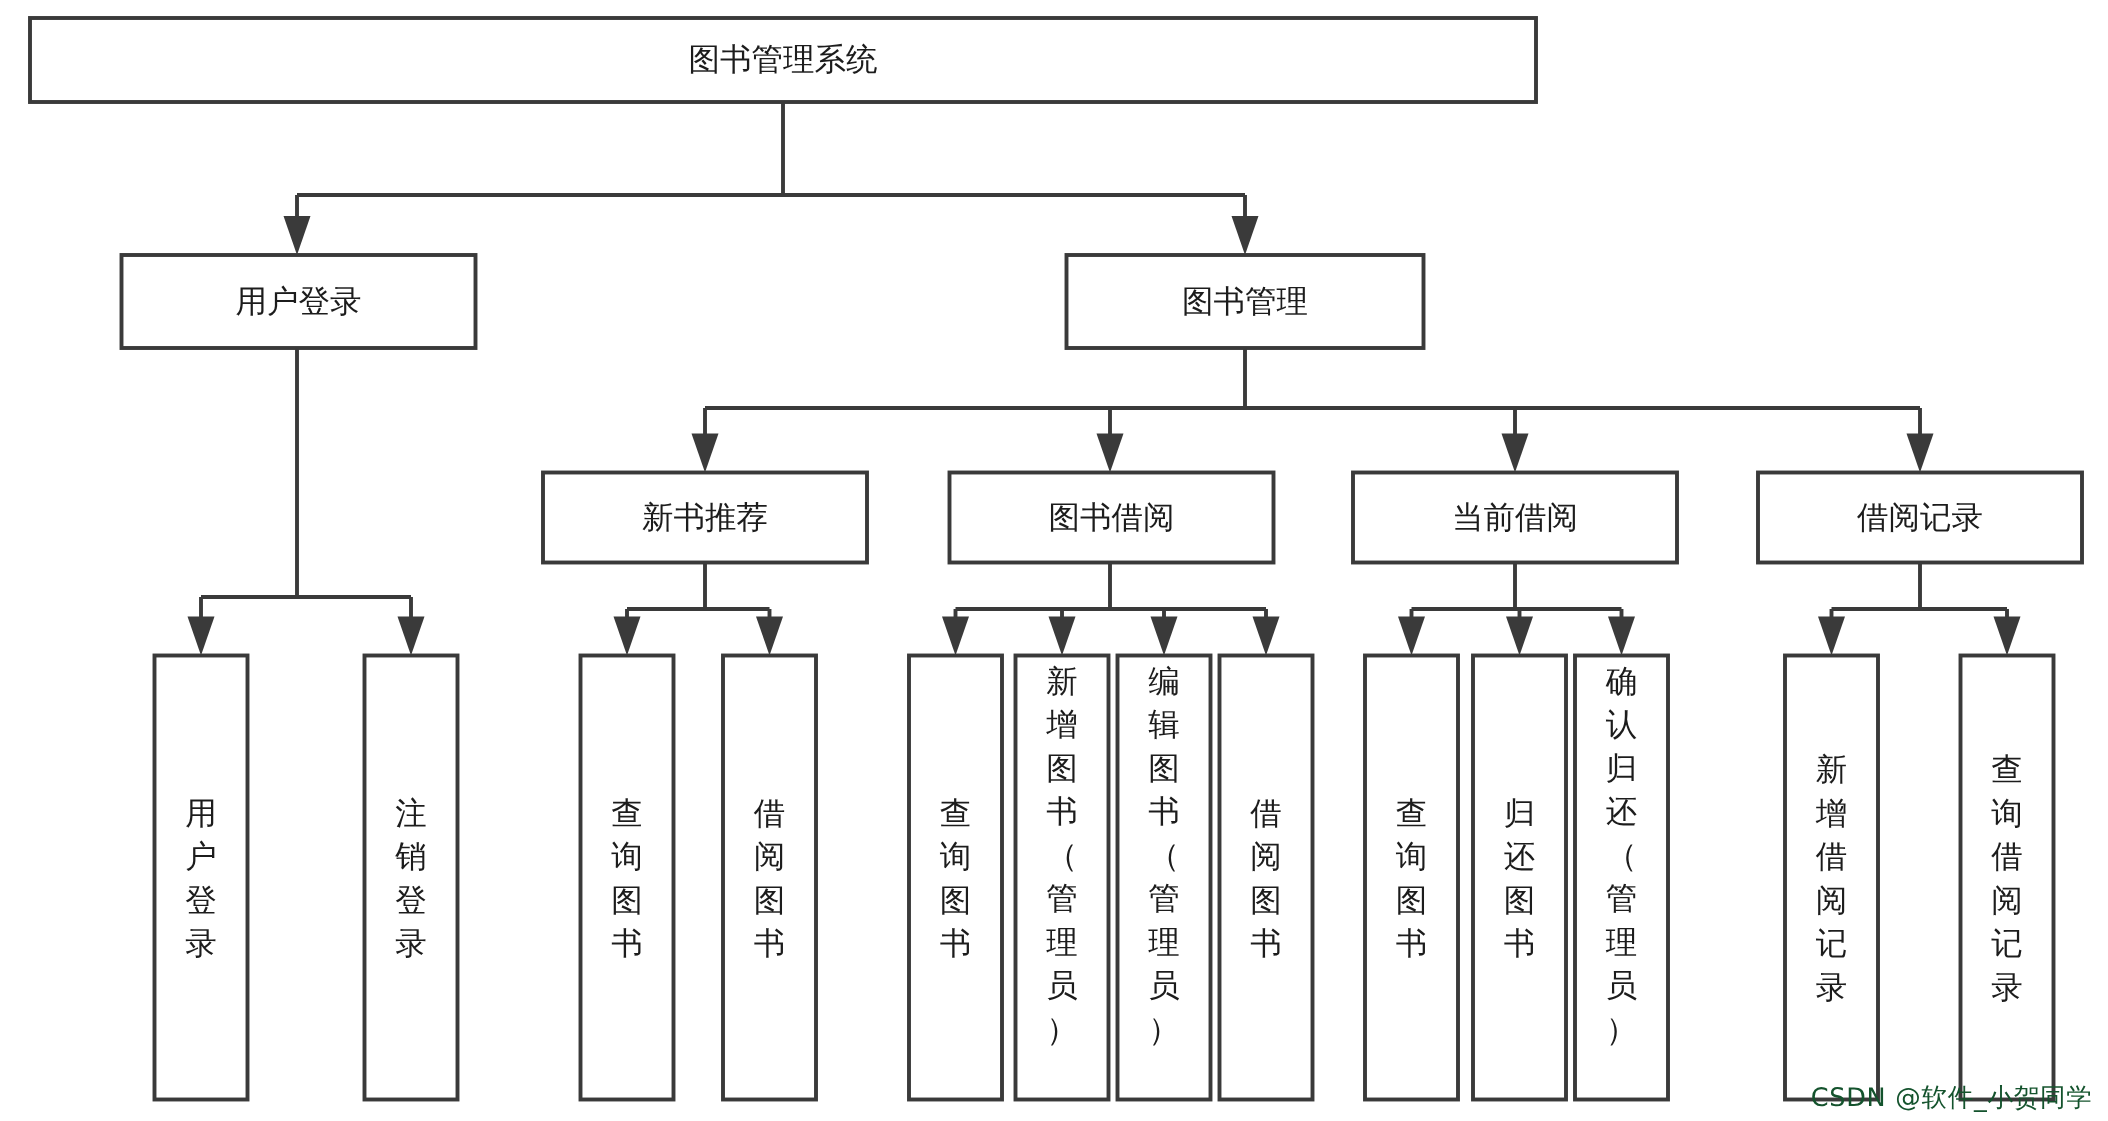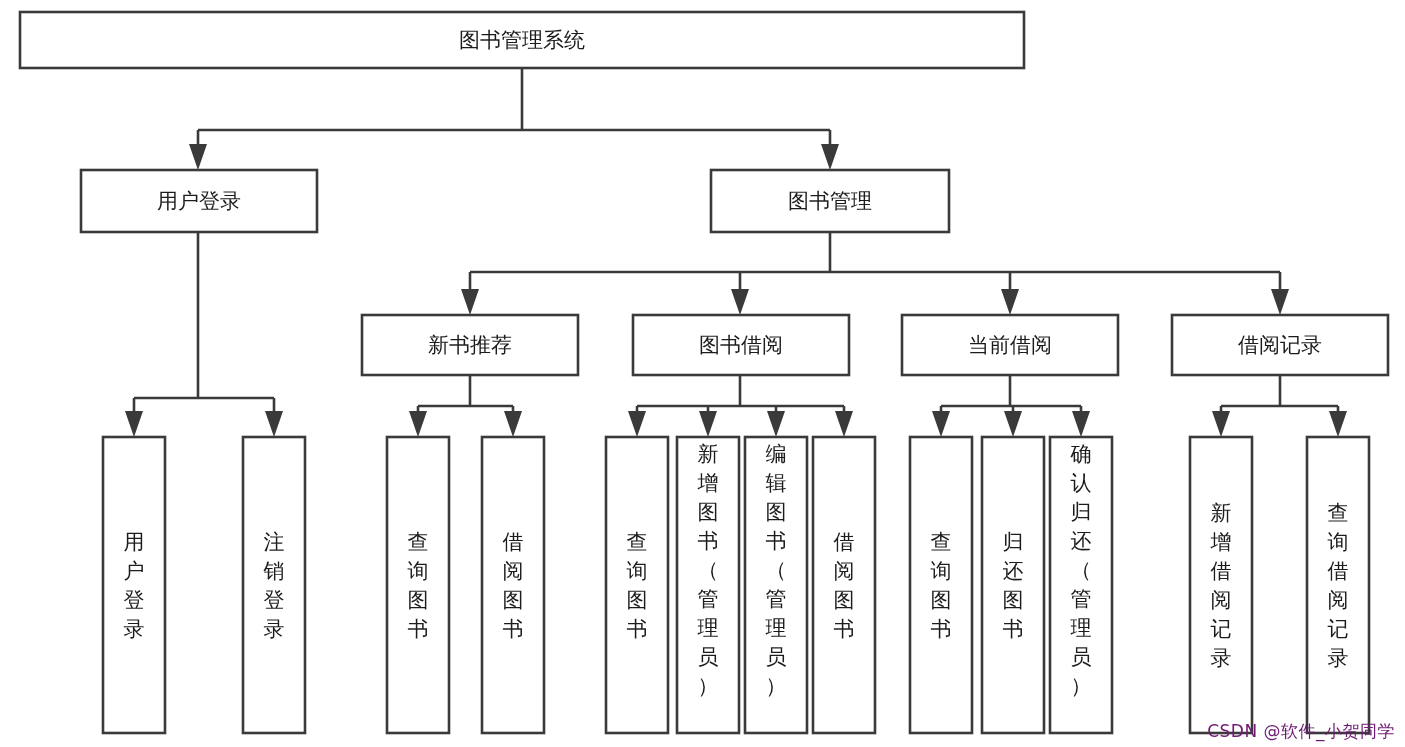--- a/index.html
+++ b/index.html
@@ -53,21 +53,21 @@
     font-size: 21px;
     fill: #1c1c1c;
     text-anchor: middle;
   }
   .watermark {
     position: absolute;
     right: 10px;
     bottom: 4px;
     font-family: "DejaVu Sans", "Liberation Sans", sans-serif;
     font-size: 17px;
-    color: #701a75;
+    color: #14532d;
     letter-spacing: 0.5px;
     white-space: nowrap;
     user-select: none;
   }
 </style>
 </head>
 <body>
 
 <div id="diagram-root">
 

